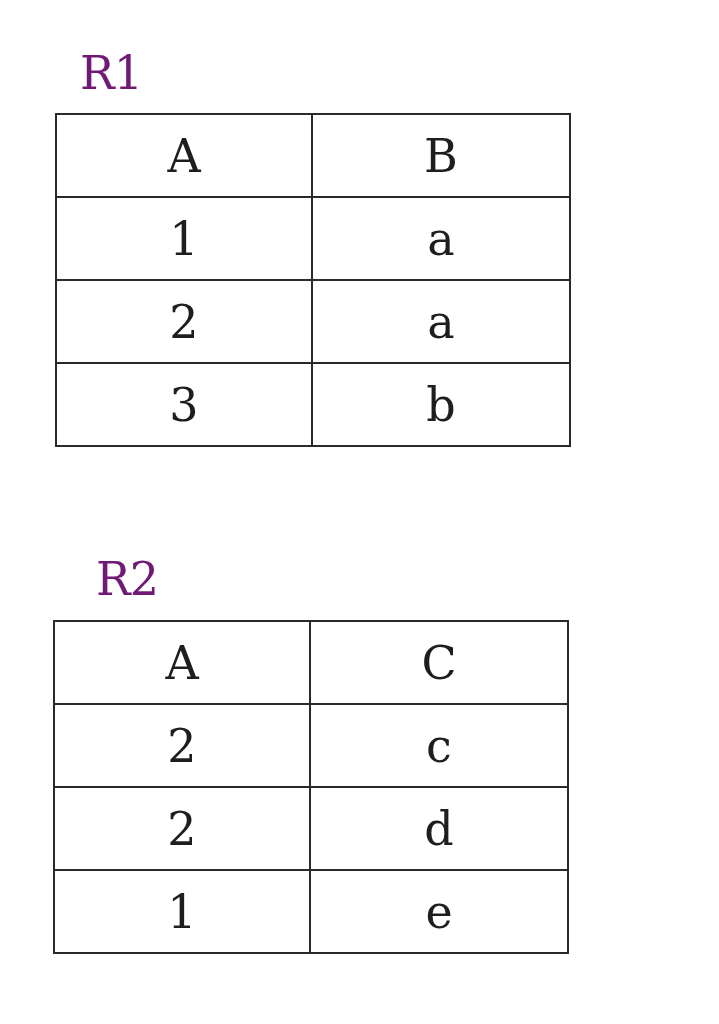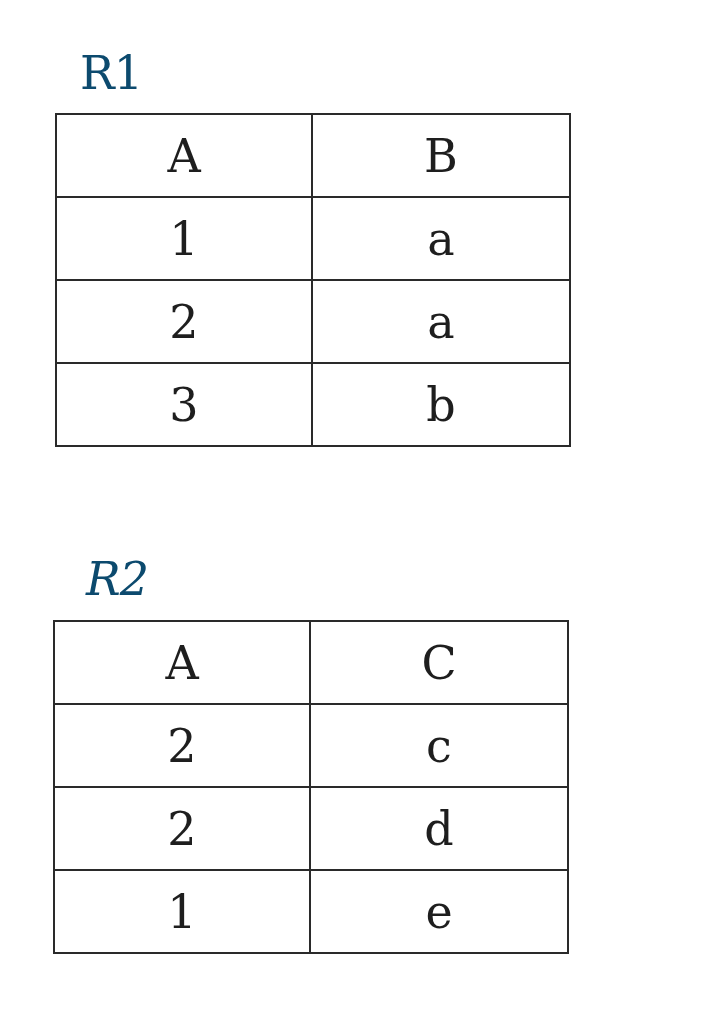--- a/index.html
+++ b/index.html
@@ -13,25 +13,25 @@
       position: relative;
       overflow: hidden;
       font-family: "DejaVu Serif", "Liberation Serif", serif;
       color: #1a1a1a;
     }
     .rel-label {
       position: absolute;
       font-size: 46px;
       line-height: 1;
       font-weight: normal;
-      color: #0c4a6e;
+      color: #701a75;
       letter-spacing: -1px;
     }
     #r1-label { left: 80px; top: 50px; }
-    #r2-label { left: 86px; top: 556px; font-style: italic; }
+    #r2-label { left: 96px; top: 556px; }
 
     .rel-table {
       position: absolute;
       border-collapse: collapse;
       table-layout: fixed;
     }
     #r1-table { left: 55px; top: 113px; width: 514px; }
     #r2-table { left: 53px; top: 620px; width: 514px; }
 
     .rel-table td, .rel-table th {

